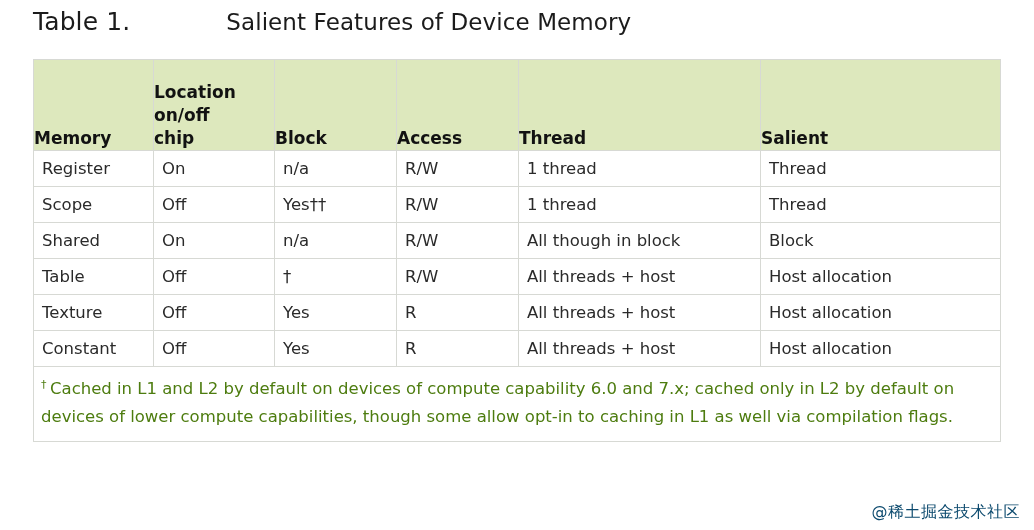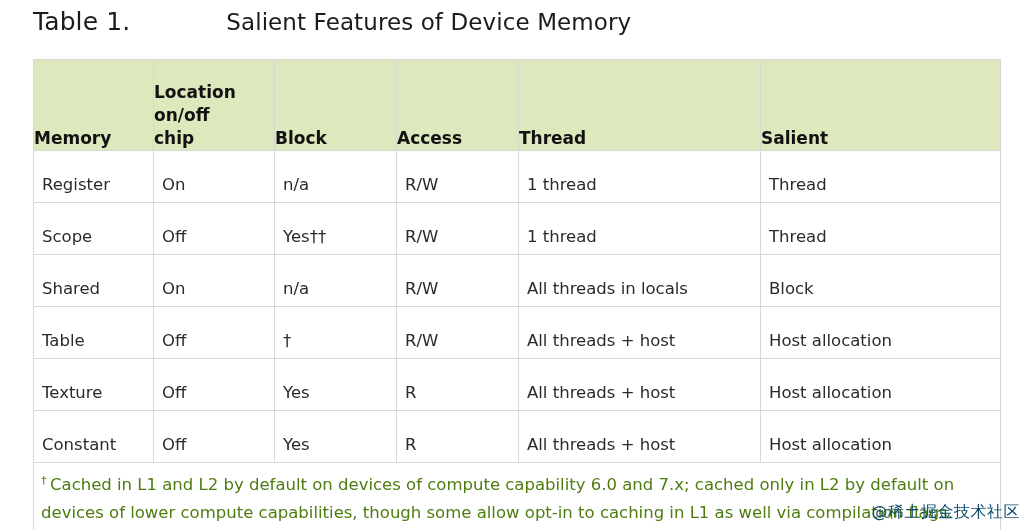--- a/index.html
+++ b/index.html
@@ -84,21 +84,21 @@
     vertical-align: bottom;
     border-color: #cdd6b4;
   }
   thead th .hdr-line { display: block; }
 
   tbody.body-rows td {
     height: 35px;
     font-size: 16.5px;
     line-height: 22px;
     color: #2a2a2a;
-    padding: 16px 0 0 8px;
+    padding: 0 0 0 8px;
     vertical-align: middle;
     font-weight: 400;
   }
 
   
   tbody.footnotes td {
     padding: 8px 10px 10px 7px;
     vertical-align: top;
     font-size: 16.5px;
     line-height: 28px;
@@ -187,21 +187,21 @@
         <td>Yes††</td>
         <td>R/W</td>
         <td>1 thread</td>
         <td>Thread</td>
       </tr>
       <tr>
         <td>Shared</td>
         <td>On</td>
         <td>n/a</td>
         <td>R/W</td>
-        <td>All threads in locals</td>
+        <td>All though in block</td>
         <td>Block</td>
       </tr>
       <tr>
         <td>Table</td>
         <td>Off</td>
         <td>†</td>
         <td>R/W</td>
         <td>All threads + host</td>
         <td>Host allocation</td>
       </tr>

